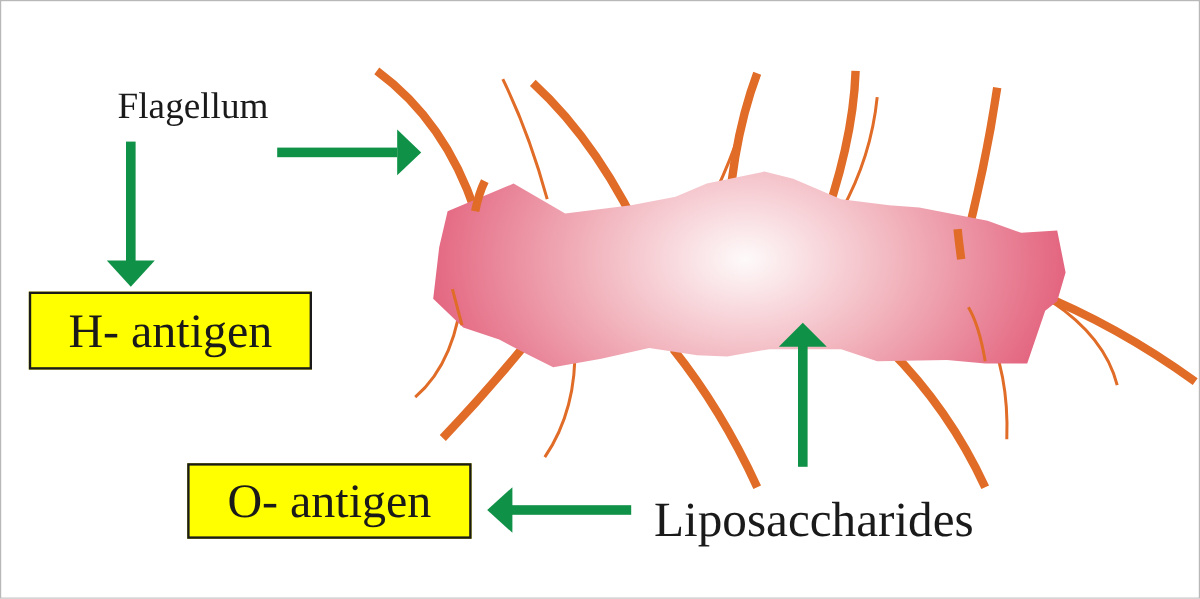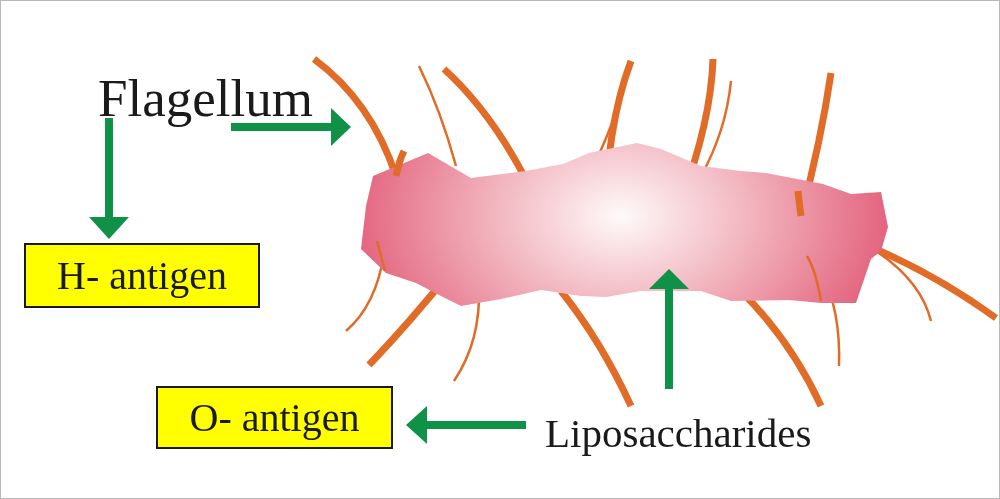--- a/index.html
+++ b/index.html
@@ -77,21 +77,21 @@
     <g>
       <rect x="664" y="287" width="8" height="101" fill="#0f9147"></rect>
       <polygon points="648,288 688,288 668,268" fill="#0f9147"></polygon>
     </g>
     <g>
       <rect x="425" y="420" width="100" height="8" fill="#0f9147"></rect>
       <polygon points="426,405 426,443 405,424" fill="#0f9147"></polygon>
     </g>
   </svg>
 
-  <div class="label" style="left:97px; top:71px; font-size:53px;">Flagellum</div>
+  <div class="label" style="left:97px; top:71px; font-size:31px;">Flagellum</div>
 
   <div class="box" style="left:155px; top:385px; width:237px; height:63px; font-size:40px;">
     <span>O- antigen</span>
   </div>
 
   <div class="box" style="left:23px; top:242px; width:236px; height:65px; font-size:40px;">
     <span>H- antigen</span>
   </div>
 
   <div class="label" style="left:544px; top:396px; font-size:41px;margin-top:16px;">Liposaccharides</div>

